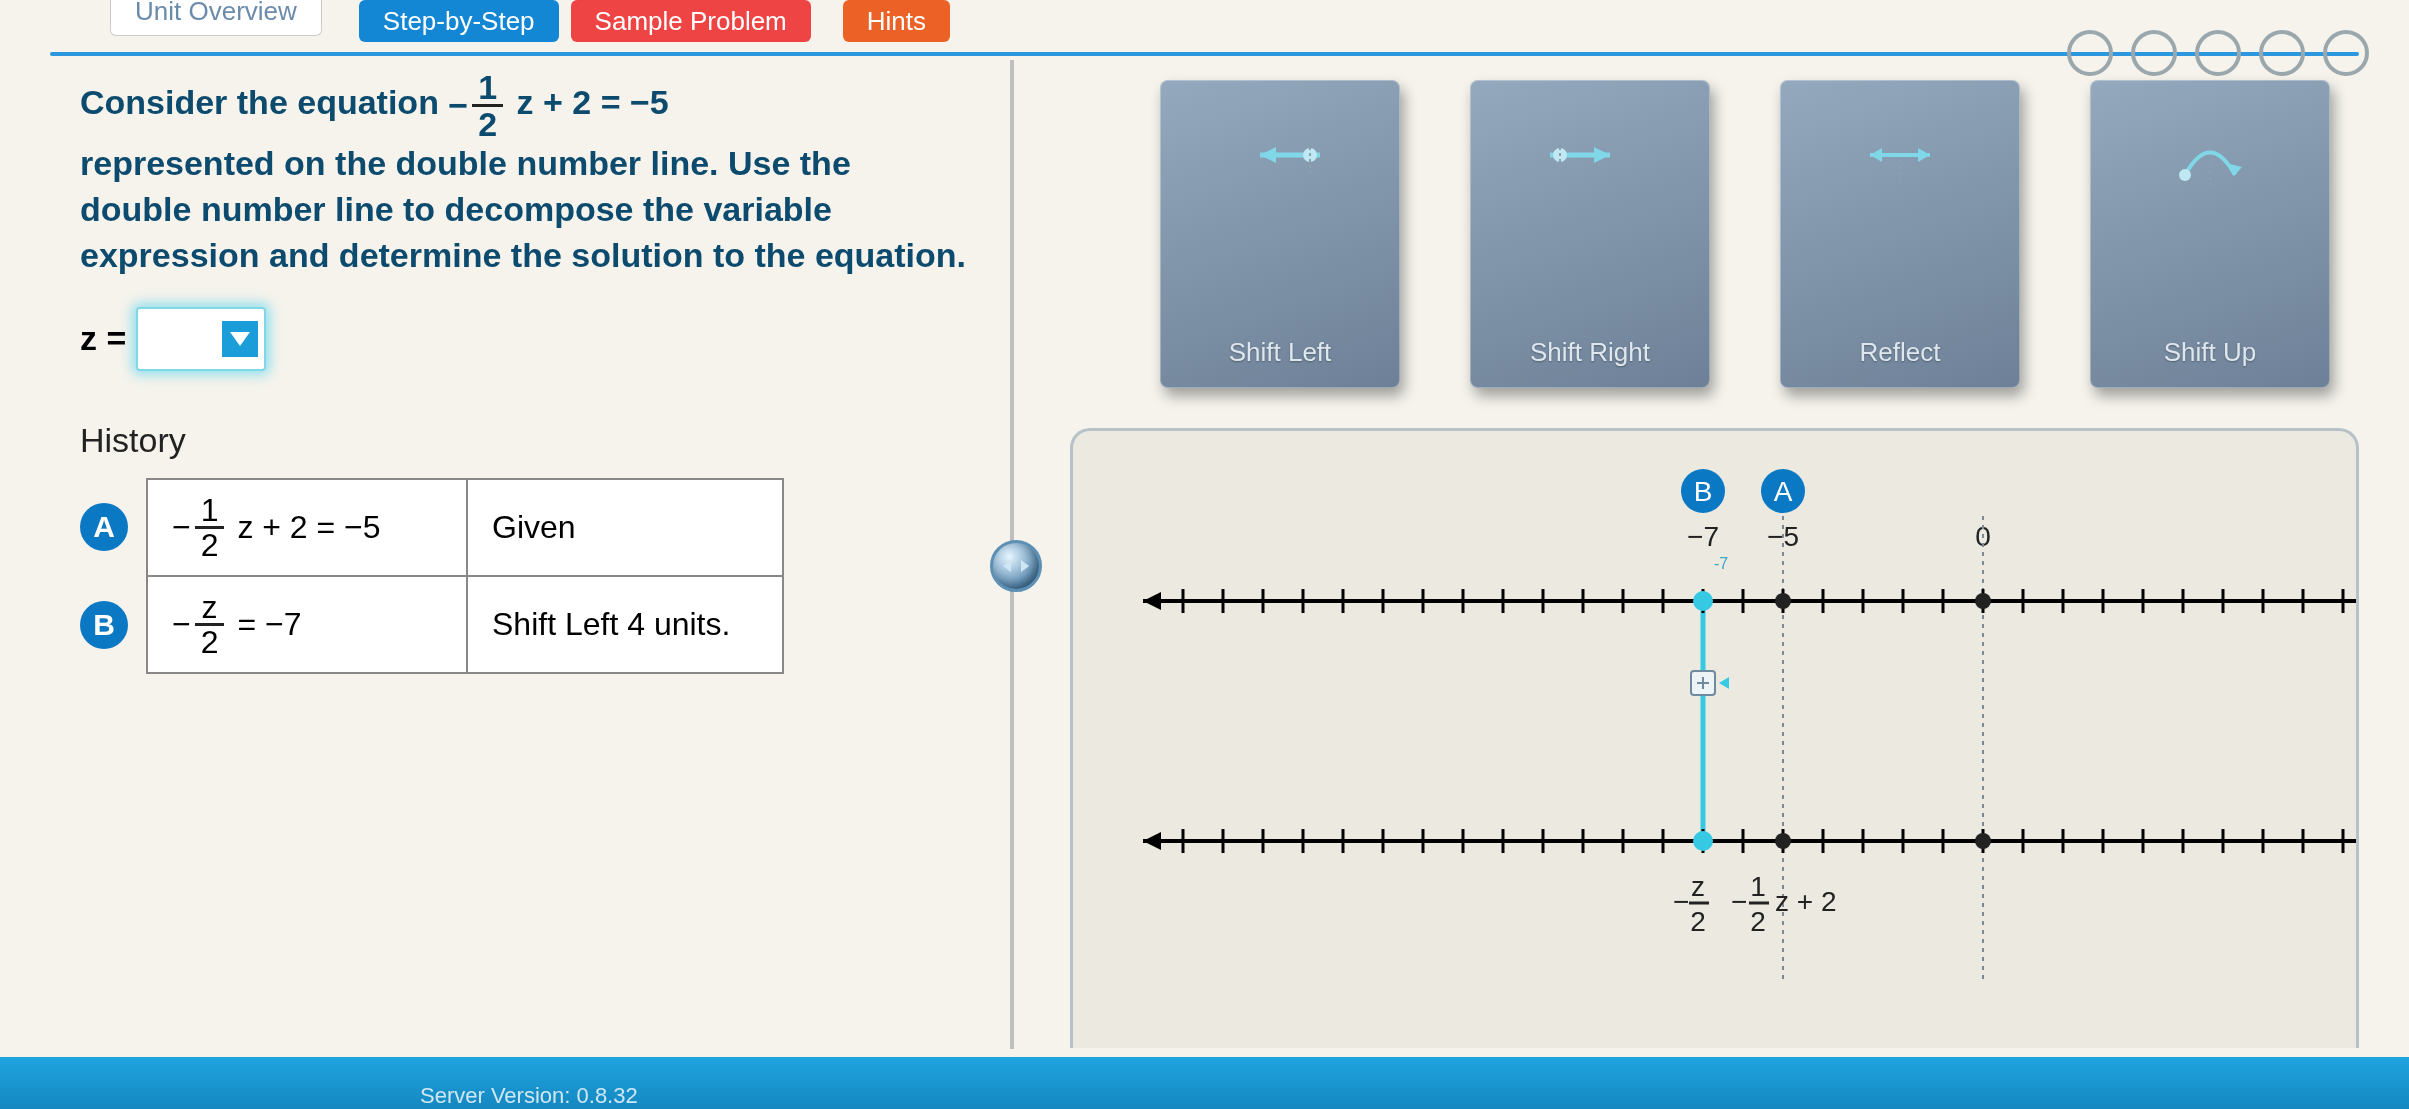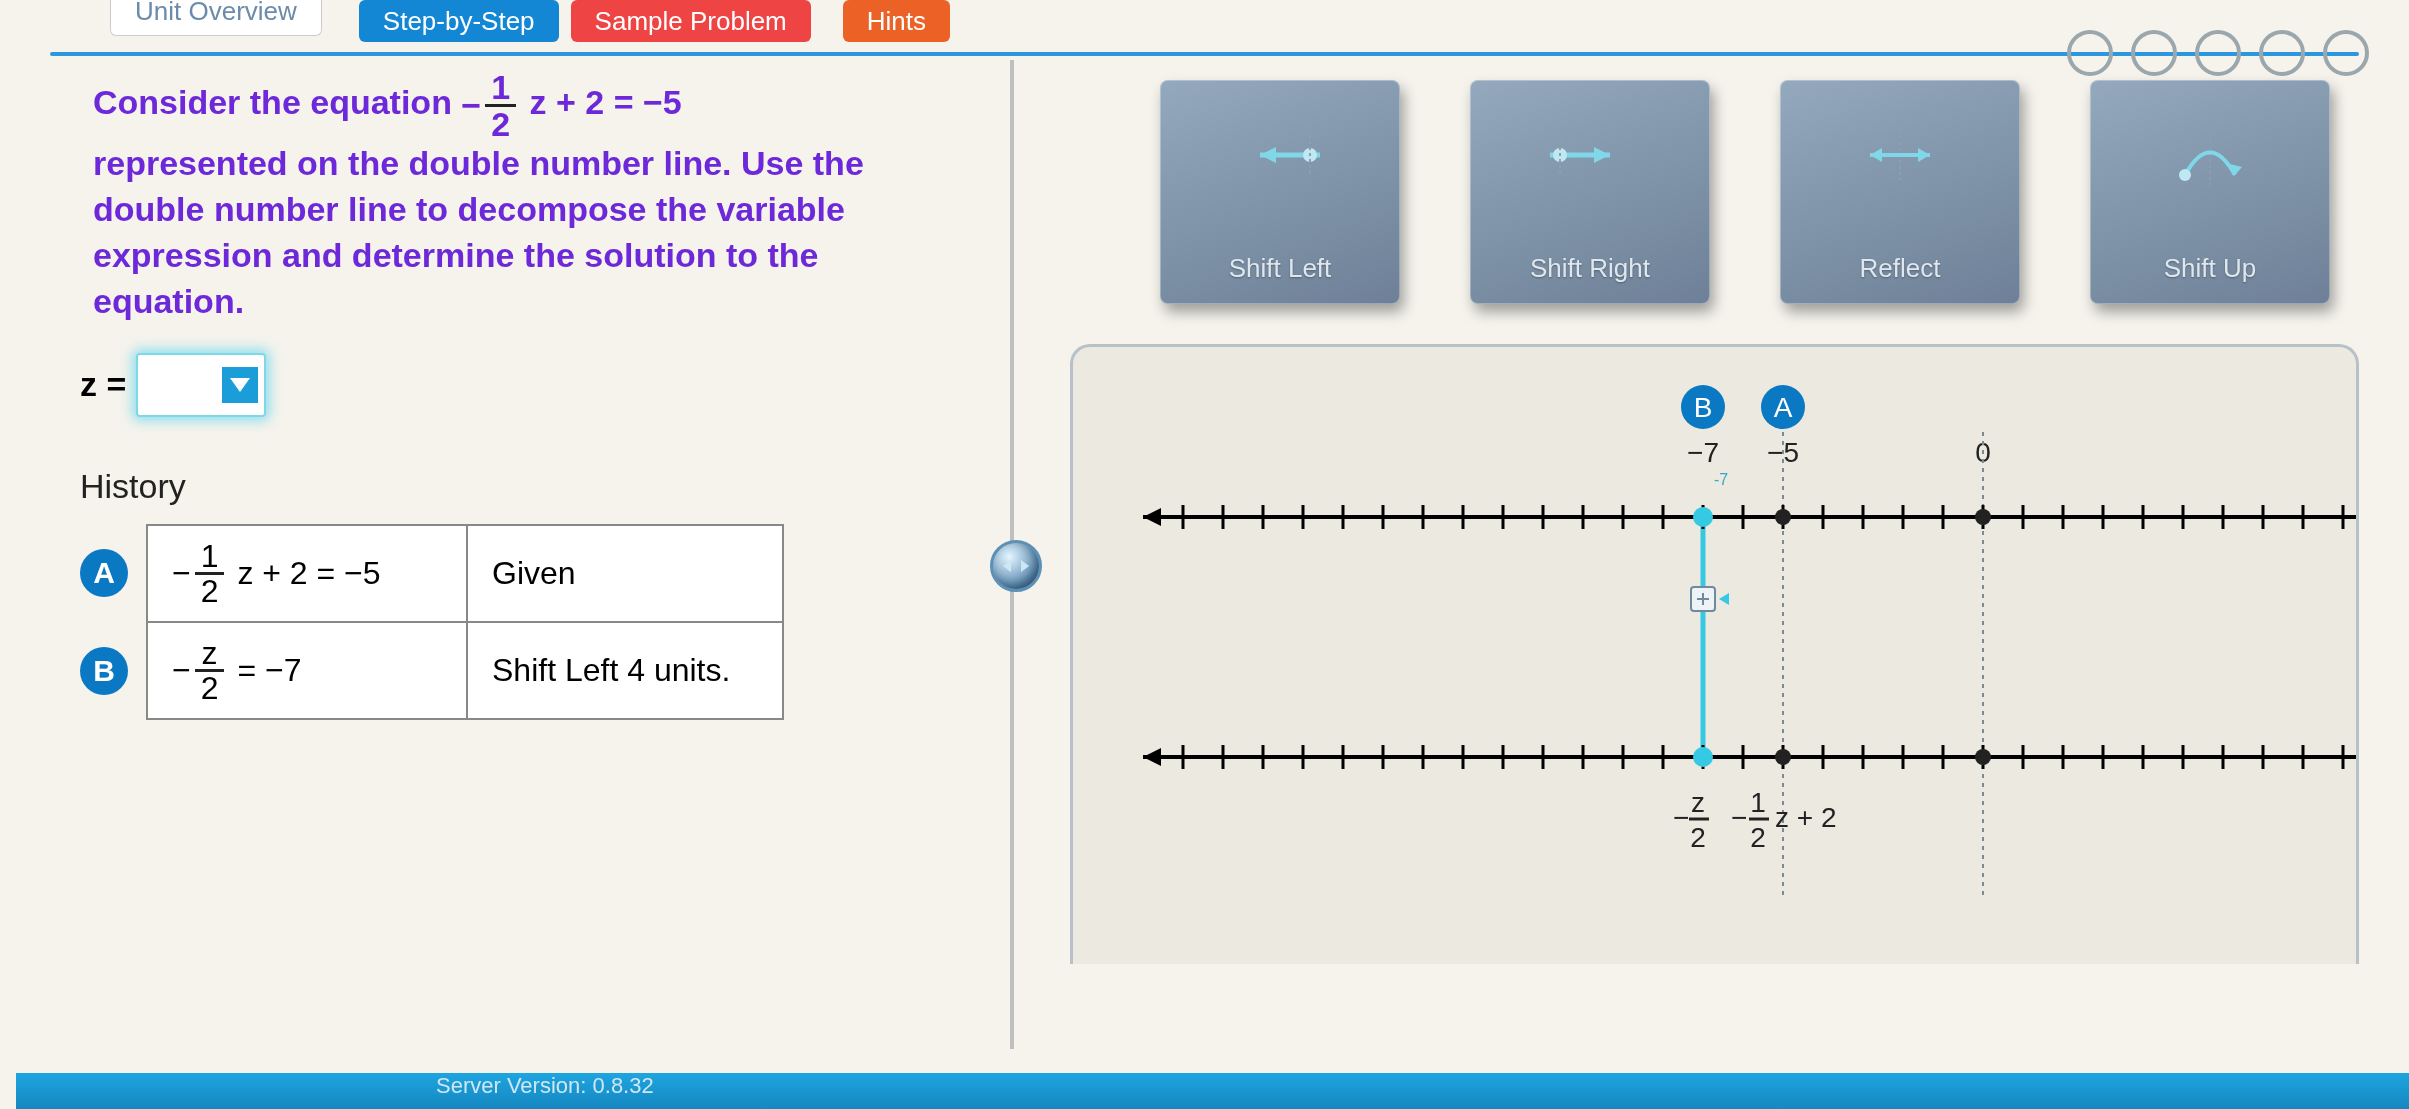--- a/index.html
+++ b/index.html
@@ -45,21 +45,21 @@
   width:46px; height:46px; border:4px solid #9aa7ad; border-radius:50%; background:transparent;
 }
 .main {
   position:absolute; left:50px; right:20px; top:60px; bottom:60px;
   display:flex;
 }
 .left-pane {
   width: 950px; padding: 10px 30px 20px 30px;
 }
 .prompt-text {
-  font-size: 34px; font-weight:700; color:#6d28d9; line-height:1.35;margin-left:13px;
+  font-size: 34px; font-weight:700; color:#0c4a6e; line-height:1.35;
 }
 .eq-frac { display:inline-block; vertical-align:middle; text-align:center; line-height:1; margin:0 4px;}
 .eq-frac .num { display:block; border-bottom:3px solid #222; padding:0 6px;}
 .eq-frac .den { display:block; padding:0 6px;}
 .answer-row { margin-top:28px; font-size:34px; font-weight:700; display:flex; align-items:center; gap:10px;}
 .answer-box {
   width:130px; height:64px; border:2px solid #7fd7e8; background:#fff; border-radius:4px;
   box-shadow: 0 0 12px 4px rgba(80,210,240,0.6);
   display:flex; align-items:center; justify-content:flex-end; padding-right:6px;
 }
@@ -89,40 +89,40 @@
   border-radius:50%; background: radial-gradient(circle at 35% 30%, #e6f5ff, #1a5b8f);
   border:3px solid #5c90b5; box-shadow: inset -4px -4px 8px rgba(0,0,0,0.3);
   display:flex; align-items:center; justify-content:center; cursor:ew-resize;
 }
 .right-pane {
   position:absolute; left:980px; right:0; top:0; bottom:0;
   padding: 20px 0 0 40px;
 }
 .tool-row { display:flex; gap:70px; padding-left:90px;}
 .tool-card {
-  width:240px; height:224px; border-radius:8px;
+  width:240px; height:308px; border-radius:8px;
   background: linear-gradient(160deg, #94a9bd 0%, #6d8097 100%);
   box-shadow: 4px 8px 14px rgba(0,0,0,0.35), inset 0 0 0 1px rgba(255,255,255,0.3);
   display:flex; flex-direction:column; align-items:center; justify-content:space-between;
   padding:40px 10px 20px 10px; cursor:pointer;
 }
 .tool-card .icon { height:70px; display:flex; align-items:center; justify-content:center;}
 .tool-card .label { font-size:26px; color:#dfe7ee; text-shadow:0 1px 2px rgba(0,0,0,0.3);}
 .canvas-wrap {
   margin-top:40px; margin-right:30px;
   border:3px solid #b7c1c8; border-radius:20px 20px 0 0; border-bottom:none;
   background:#ebe9e0;
   height:620px; padding:30px 10px 10px 40px;
   position:relative; overflow:hidden;
 }
 .numline-svg { width:1330px; height:560px; }
 .footer-bar {
-  position:absolute; left:16px; right:0; bottom:0; height:36px;
+  position:absolute; left:0; right:0; bottom:0; height:52px;
   background:linear-gradient(#1ea5e0,#1587c0);
-  color:#cfe7f3; font-size:22px; display:flex; align-items:flex-start; padding-left:420px;
+  color:#cfe7f3; font-size:22px; display:flex; align-items:flex-end; padding-left:420px;
 }
 </style>
 </head>
 <body>
 
 <div class="topbar">
   <button class="tab-btn tab-overview">Unit Overview</button>
   <button class="tab-btn tab-step">Step-by-Step</button>
   <button class="tab-btn tab-sample">Sample Problem</button>
   <button class="tab-btn tab-hints">Hints</button>

